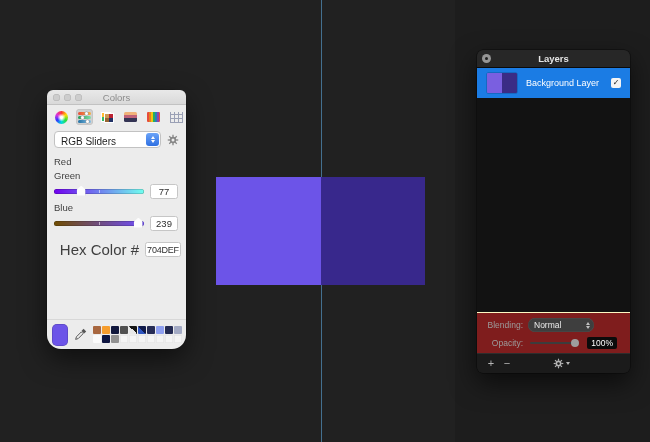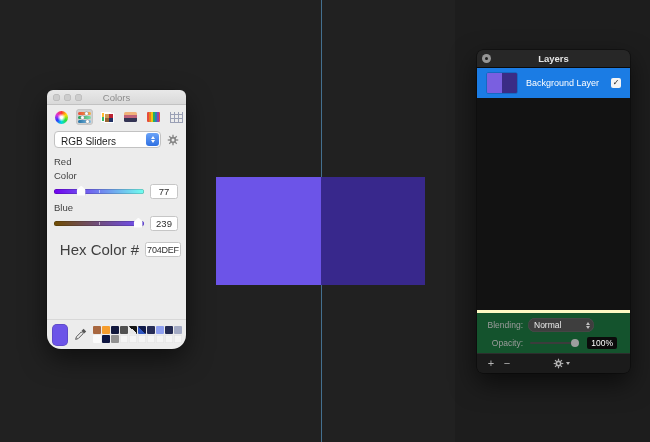--- a/index.html
+++ b/index.html
@@ -79,21 +79,21 @@
   .lp-close{position:absolute;left:5px;top:4px;width:9px;height:9px;border-radius:50%;background:#969696;}
   .lp-close i{position:absolute;left:3px;top:3px;width:3px;height:3px;border-radius:50%;background:#1f1f1f;}
   .lp-title{font-size:9.5px;font-weight:bold;color:#e5e5e5;}
   .layer-row{height:30px;background:#1b7ce4;display:flex;align-items:center;padding:0 9px 0 10px;gap:9px;flex:none;}
   .layer-thumb{width:30px;height:20px;display:flex;overflow:hidden;border-radius:1px;box-shadow:0 0 0 .5px rgba(0,0,0,.3);}
   .layer-thumb i{flex:1;}
   .layer-name{flex:1;font-size:9px;color:#fff;}
   .layer-check{width:10px;height:10px;background:#f4f4f4;border-radius:2px;color:#161616;font-size:8px;
     line-height:10px;text-align:center;font-weight:bold;}
   .lp-list{flex:1;background:#121212;}
-  .lp-footer{flex:none;border-top:3px solid #fef9c3;background:#14532d;padding:5px 0 4px;}
+  .lp-footer{flex:none;border-top:1px solid #fef9c3;background:#7f1d1d;padding:5px 0 4px;}
   .lp-row{display:flex;align-items:center;margin-bottom:5px;}
   .lp-label{width:46px;text-align:right;font-size:8.5px;color:#9c9c9c;padding-right:5px;flex:none;}
   .blend-row{padding-right:36px;}
   .blend-select{flex:1;height:14px;background:#3e3e3e;border-radius:7px;box-shadow:inset 0 0 0 .5px #4d4d4d;
     display:flex;align-items:center;padding:0 5px 0 6px;font-size:8.5px;color:#ebebeb;position:relative;}
   .blend-stepper{position:absolute;right:4px;top:0;bottom:0;display:flex;flex-direction:column;align-items:center;justify-content:center;}
   .blend-stepper .tri-up{border-bottom-color:#c0c0c0;border-left-width:2px;border-right-width:2px;border-bottom-width:3px;margin-bottom:1px;}
   .blend-stepper .tri-down{border-top-color:#c0c0c0;border-left-width:2px;border-right-width:2px;border-top-width:3px;}
   .opacity-row{padding-right:13px;margin-bottom:0;}
   .opacity-track{flex:1;height:2px;background:#3c3c3c;border-radius:1px;position:relative;margin:0 8px 0 2px;}
@@ -184,21 +184,21 @@
             <line x1="3" y1="13" x2="5.2" y2="10.8"></line>
         </g>
       </svg>
     </div>
 
     <div class="sliders-host">
         <div class="slider-row">
           <div class="sl-label">Red</div>
         </div>
         <div class="slider-row">
-          <div class="sl-label">Color</div>
+          <div class="sl-label">Green</div>
           <div class="sl-body">
             <div class="sl-track" style="background:linear-gradient(90deg,#7000EF,#70FFEF)">
               <i class="sl-tick"></i>
               <i class="sl-thumb" style="left:30.2%"></i>
             </div>
             <div class="sl-value">77</div>
           </div>
         </div>
         <div class="slider-row">
           <div class="sl-label">Blue</div>

